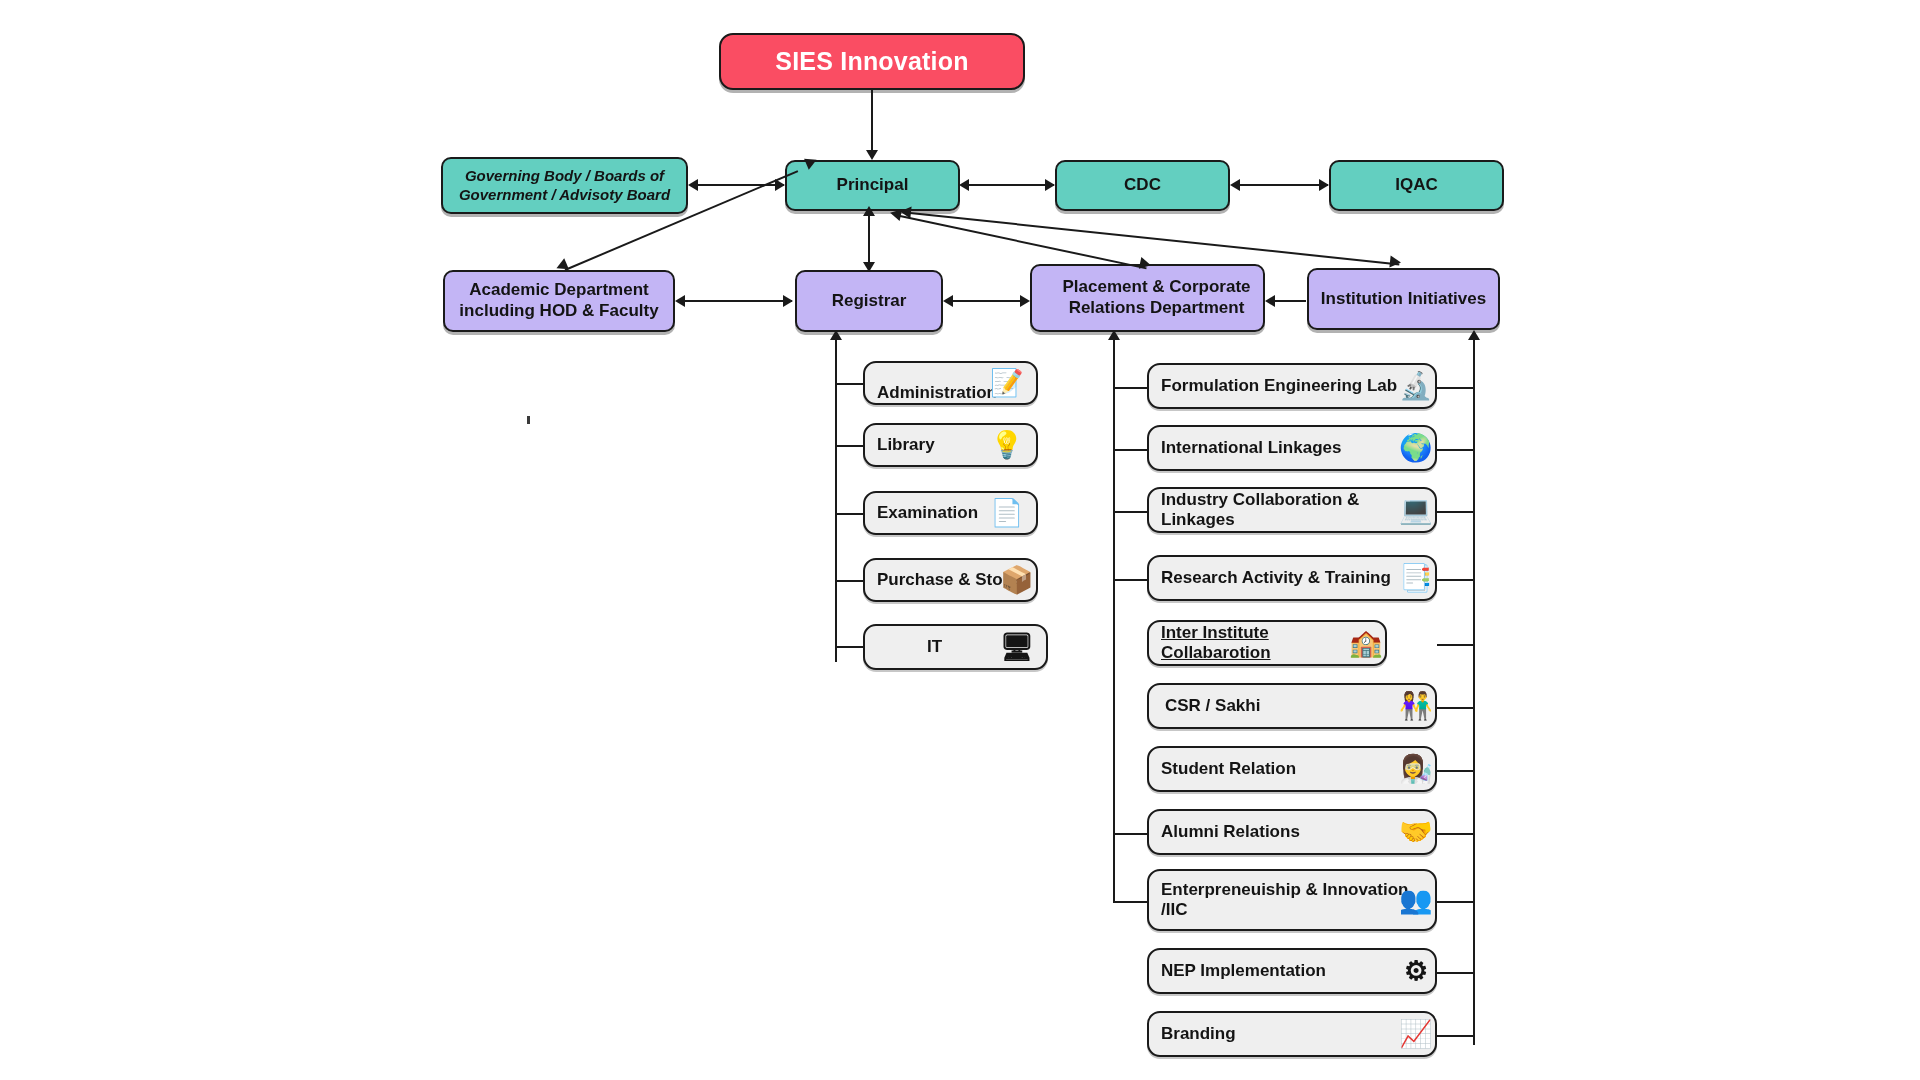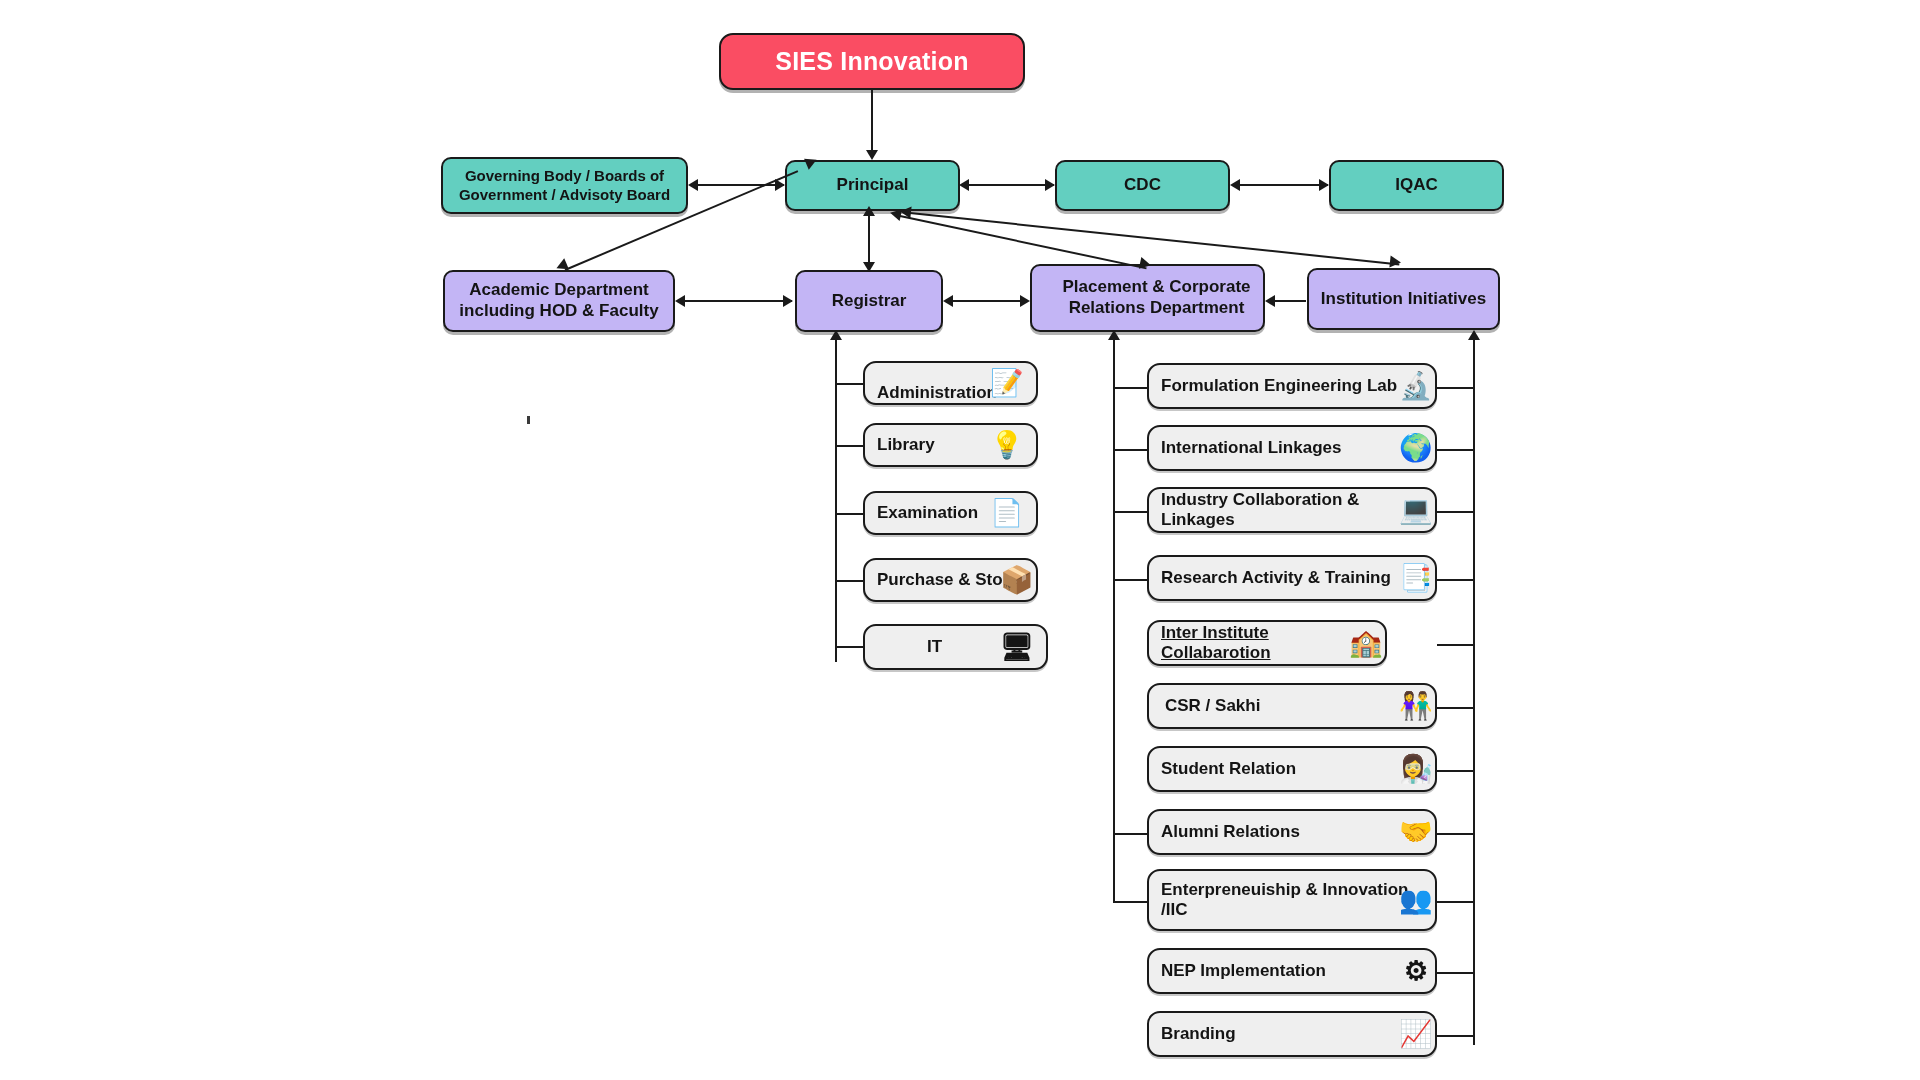--- a/index.html
+++ b/index.html
@@ -81,21 +81,21 @@
 
 <div id="chart-root">
 
   <div class="node root" style="left:719px; top:33px; width:306px; height:57px;">
     <span>SIES Innovation</span>
   </div>
 
   <div class="ln v" style="left:871px; top:90px; height:68px;"></div>
   <div class="arw down" style="left:866px; top:150px;"></div>
 
-  <div class="node teal" style="left:441px; top:157px; width:247px; height:57px; white-space:pre-line;">
+  <div class="node teal" style="left:441px; top:157px; width:247px; height:57px; white-space:pre-line;font-style:italic;">
     <span>Governing Body / Boards of
 Government / Advisoty Board</span>
   </div>
 
   <div class="node teal big" style="left:785px; top:160px; width:175px; height:51px;">
     <span>Principal</span>
   </div>
 
   <div class="node teal big" style="left:1055px; top:160px; width:175px; height:51px;">
     <span>CDC</span>

